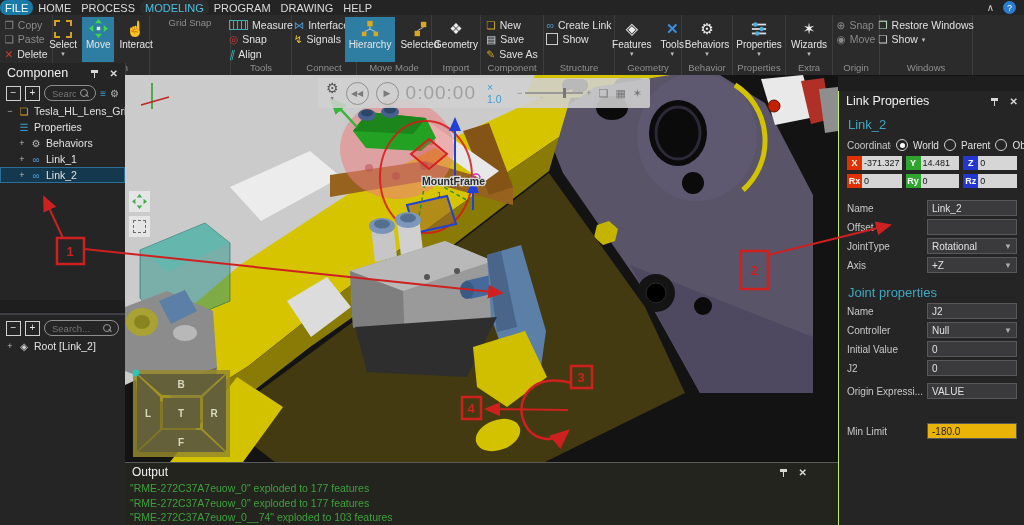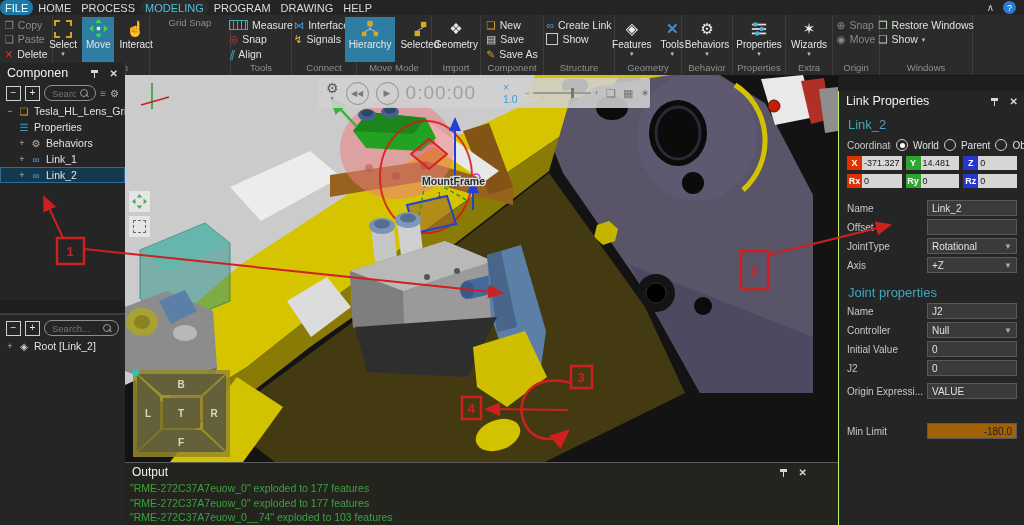--- a/index.html
+++ b/index.html
@@ -57,28 +57,28 @@
   .radio .dot{width:5px;height:5px;border-radius:50%;background:#fff;}
   .cgrid{display:grid;grid-template-columns:1fr 1fr 1fr;gap:4px;margin:5px 8px 0;}
   .ccell{display:flex;height:14px;}
   .ctag{width:15px;color:#fff;font-size:9px;font-weight:bold;display:flex;align-items:center;justify-content:center;flex:none;}
   .ctag.x{background:#e03200;}.ctag.y{background:#2fa52f;}.ctag.z{background:#2337cf;}
   .cval{flex:1;background:#d6d6d6;color:#151515;font-size:9px;display:flex;align-items:center;padding:0 2px;overflow:hidden;}
   .prow{display:flex;align-items:center;margin:3px 8px 0;}
   .plbl{width:80px;font-size:10px;color:#c8c8c8;flex:none;overflow:hidden;white-space:nowrap;}
   .pfld{flex:1;height:14px;background:#3a3a3c;border:1px solid #58585a;color:#e0e0e0;font-size:10px;display:flex;align-items:center;padding:0 4px;min-width:0;}
   .pfld .dcaret{margin-left:auto;color:#aaa;font-size:8px;}
-  .pfld.light{background:#a16207;color:#222;justify-content:flex-end;}
+  .pfld.light{background:#eab308;color:#222;}
   
   .viewport{left:125px;top:75px;width:713px;height:387px;background:#1a1a1a;overflow:hidden;}
   .pbar{position:absolute;left:193px;top:3px;width:332px;height:30px;background:rgba(208,208,208,0.88);border-radius:2px;display:flex;align-items:center;gap:7px;padding:0 8px;box-sizing:border-box;color:#6f6f6f;z-index:5;}
   .pgear{display:flex;flex-direction:column;align-items:center;line-height:10px;color:#555;font-size:14px;}
   .cbtn{width:21px;height:21px;border:1.5px solid #8f8f8f;border-radius:50%;display:flex;align-items:center;justify-content:center;color:#7a7a7a;font-size:8px;flex:none;}
   .ptime{font-size:19px;color:#a0a0a0;letter-spacing:1px;}
-  .pspeed{color:#3a9fd0;font-size:10.5px;margin-left:20px;}
+  .pspeed{color:#3a9fd0;font-size:10.5px;margin-left:4px;}
   .slider{display:flex;align-items:center;gap:3px;color:#888;font-size:9px;}
   .strack{width:58px;height:2px;background:#9a9a9a;position:relative;}
   .shandle{position:absolute;left:38px;top:-4px;width:3px;height:10px;background:#777;}
   .pico{font-size:11px;color:#777;}
   .vbtns{position:absolute;left:4px;top:116px;display:flex;flex-direction:column;gap:4px;z-index:5;}
   .vbtn{width:21px;height:21px;background:rgba(232,232,232,0.9);display:flex;align-items:center;justify-content:center;}
   .dashbox{width:11px;height:11px;border:1.5px dashed #6a6a6a;}
   
   .output{left:125px;top:462px;width:713px;height:63px;background:#24241f;border-top:1px solid #5a5a5a;}
   .oline{color:#3da03d;font-size:10.5px;line-height:14.5px;padding-left:5px;white-space:nowrap;overflow:hidden;}

